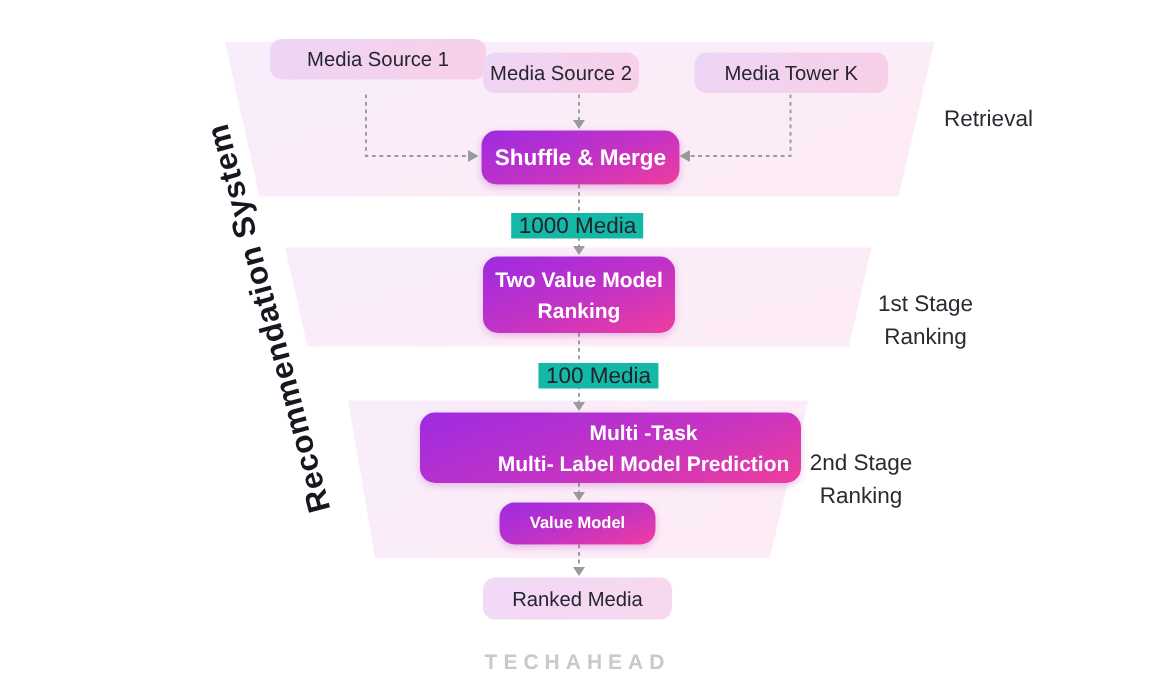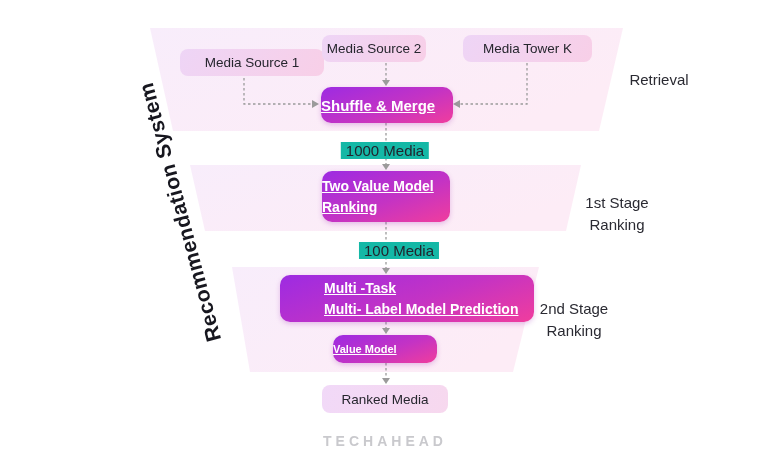--- a/index.html
+++ b/index.html
@@ -24,25 +24,24 @@
     border-radius:8px;font-size:13.5px;font-weight:500;color:#26262e;
   }
   .ranked-box{
     display:flex;align-items:center;justify-content:center;
     background:linear-gradient(115deg,#f1d9f8 0%,#f7d8ee 100%);
     border-radius:8px;font-size:13.5px;font-weight:500;color:#26262e;
   }
 
   
   .grad-box{
-    display:flex;flex-direction:column;align-items:flex-start;justify-content:center;
+    display:flex;flex-direction:column;align-items:center;justify-content:center;
     background:linear-gradient(160deg,#9d2be2 0%,#c433c4 55%,#f03d9d 100%);
     border-radius:10px;color:#ffffff;font-weight:700;
     box-shadow:0 2px 5px rgba(160,40,180,.25);
-    text-decoration:underline;
   }
   .grad-box .ln{line-height:1.5;}
 
   
   .count-label{
     background:#14b8a6;padding:0 5px;font-size:15px;font-weight:400;color:#23232d;
     text-align:center;white-space:nowrap;transform:translateX(-50%);
   }
 
   
@@ -89,21 +88,21 @@
       <polygon points="460,100 453,104 460,108"></polygon>
       <polygon points="382,164 390,164 386,170"></polygon>
       <polygon points="382,268 390,268 386,274"></polygon>
       <polygon points="382,328 390,328 386,334"></polygon>
       <polygon points="382,378 390,378 386,384"></polygon>
     </g>
   </svg>
 
   <div class="abs big-title">Recommendation System</div>
 
-  <div class="abs light-box" style="left:180px;top:49px;width:144px;height:27px;">
+  <div class="abs light-box" style="left:180px;top:26px;width:144px;height:27px;">
     <span>Media Source 1</span>
   </div>
   <div class="abs light-box" style="left:322px;top:35px;width:104px;height:27px;">
     <span>Media Source 2</span>
   </div>
   <div class="abs light-box" style="left:463px;top:35px;width:129px;height:27px;">
     <span>Media Tower K</span>
   </div>
 
   <div class="abs grad-box" style="left:321px;top:87px;width:132px;height:36px;font-size:15px;">

